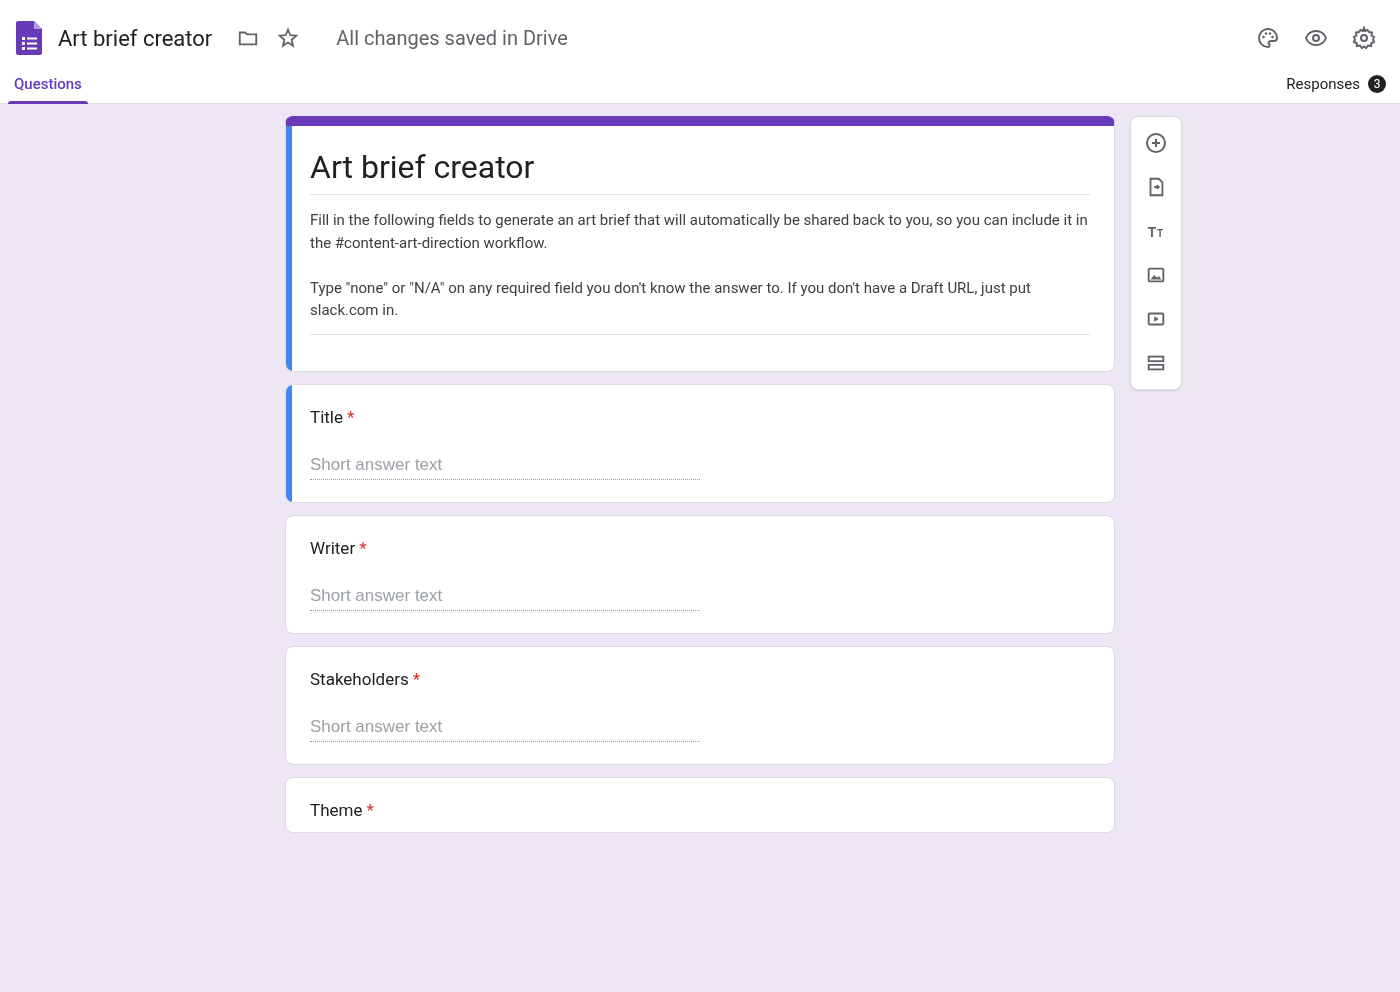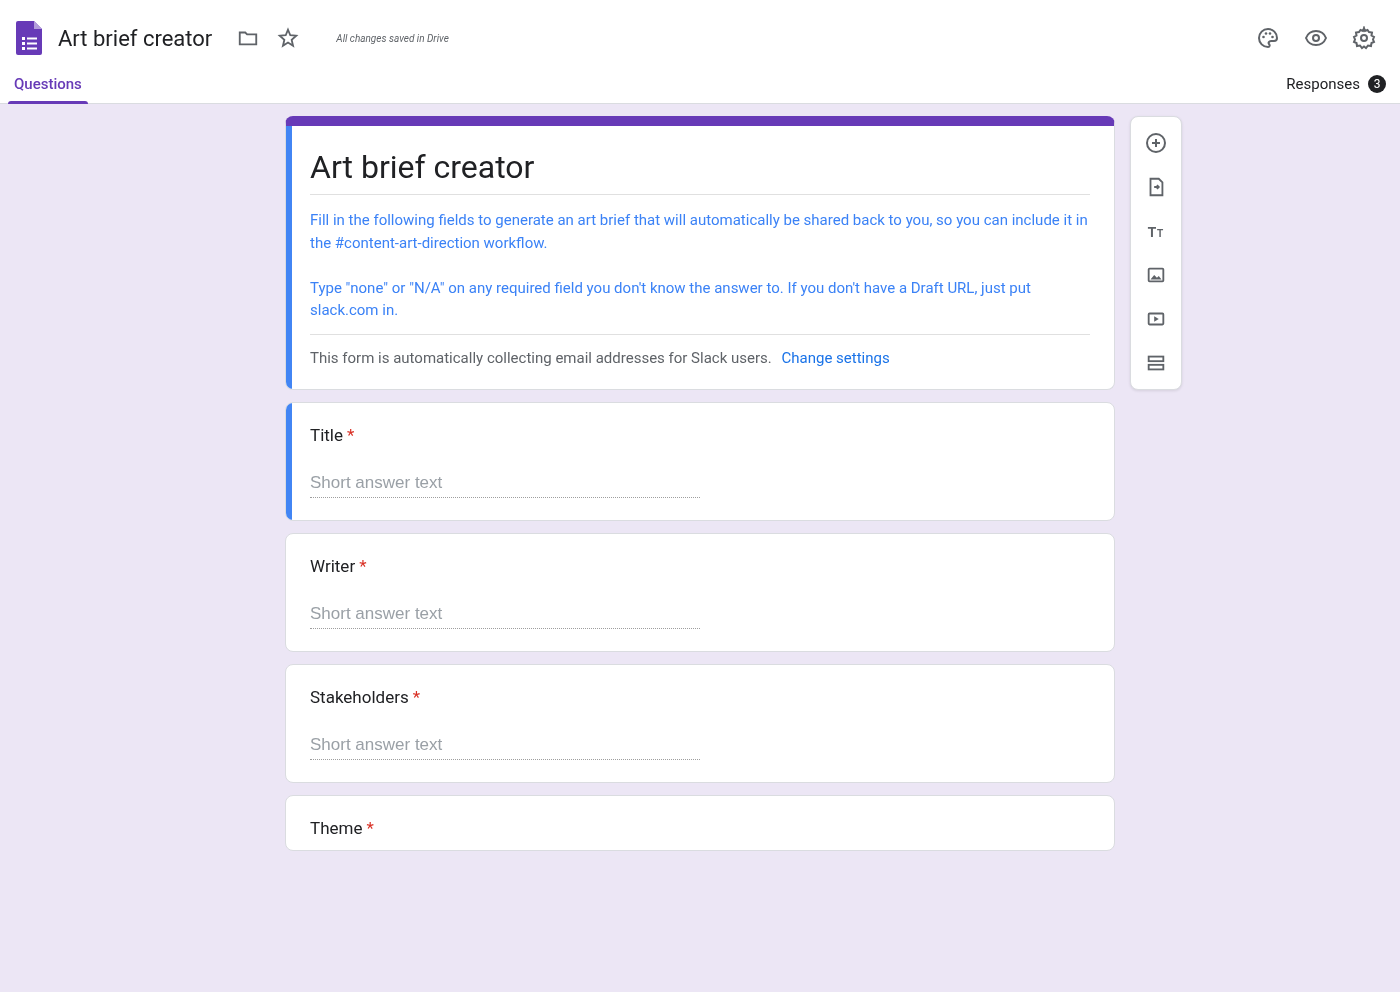--- a/index.html
+++ b/index.html
@@ -36,22 +36,21 @@
       width: 40px;
       height: 40px;
       display: flex;
       align-items: center;
       justify-content: center;
       border-radius: 50%;
       cursor: pointer;
       color: #5f6368;
     }
     .save-status {
-      font-size: 10px;
-      font-style: italic;
+      font-size: 20px;
       color: #5f6368;
       margin-left: 28px;
     }
     .header-spacer {
       flex: 1;
     }
     .header-right {
       display: flex;
       align-items: center;
       gap: 8px;
@@ -147,21 +146,21 @@
       font-size: 32px;
       font-weight: 400;
       color: #202124;
       padding-bottom: 8px;
       border-bottom: 1px solid #e0e0e0;
       margin-bottom: 14px;
     }
     .form-desc {
       font-size: 15px;
       line-height: 1.5;
-      color: #3b82f6;
+      color: #404040;
       white-space: pre-wrap;
       border-bottom: 1px solid #e0e0e0;
       padding-bottom: 12px;
       margin-bottom: 14px;
     }
     .email-notice {
       font-size: 15px;
       color: #5f6368;
     }
     .email-notice a {
@@ -290,24 +289,20 @@
 
 <div class="canvas">
   <div class="form-col">
 
     <div class="card title-card selected">
       <div class="card-inner">
         <div class="form-title">Art brief creator</div>
         <div class="form-desc">Fill in the following fields to generate an art brief that will automatically be shared back to you, so you can include it in the #content-art-direction workflow.
 
 Type "none" or "N/A" on any required field you don't know the answer to. If you don't have a Draft URL, just put slack.com in.</div>
-        <div class="email-notice">
-          <span>This form is automatically collecting email addresses for Slack users.</span>
-          <a>Change settings</a>
-        </div>
       </div>
     </div>
 
     <div class="card selected">
       <div class="card-inner">
         <div class="question-label">
           <span>Title</span>
           <span class="req-star">*</span>
         </div>
         <input class="answer-input" disabled="" placeholder="Short answer text" style="">

